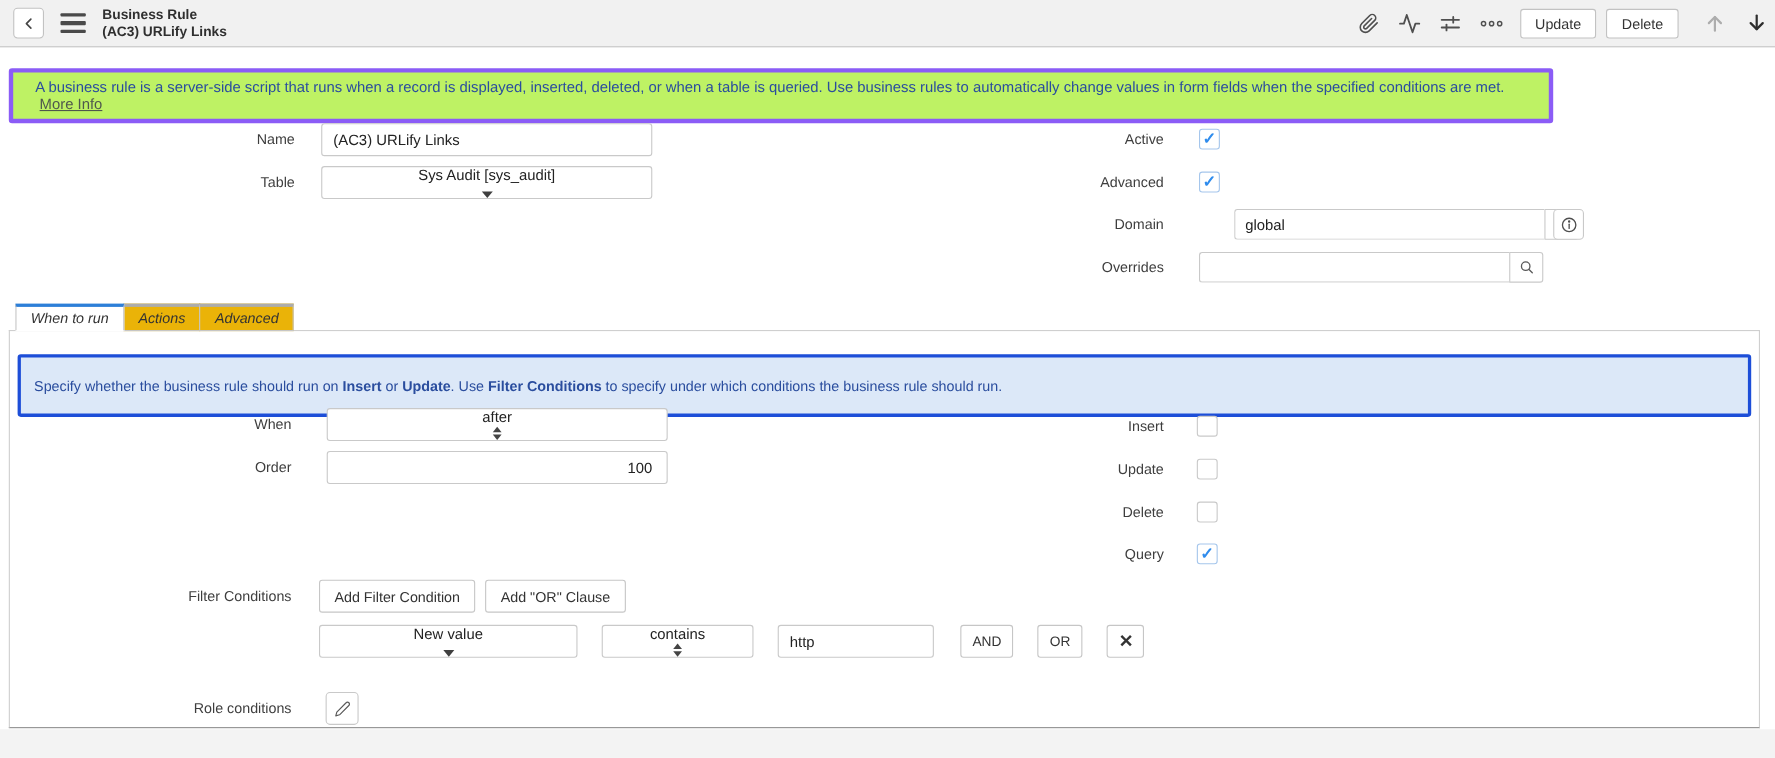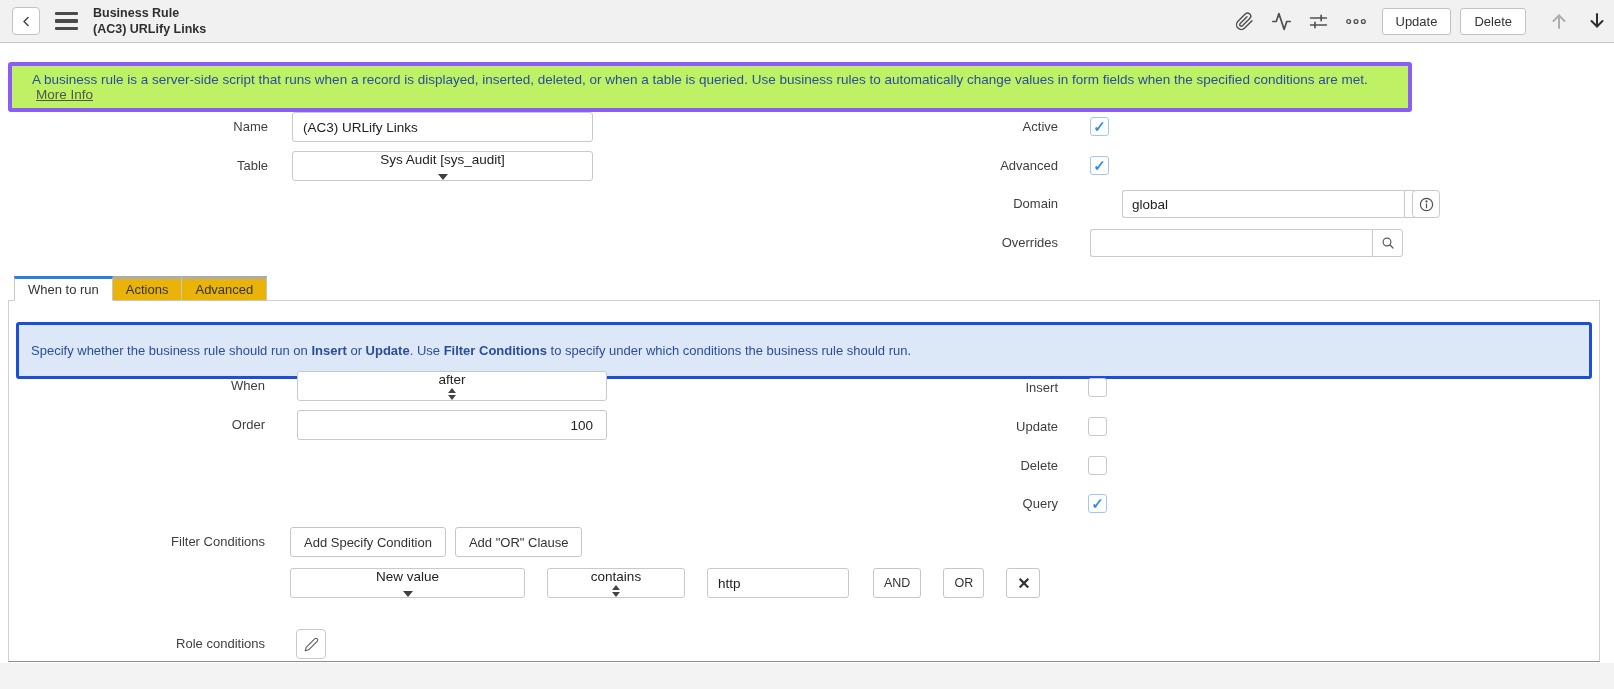--- a/index.html
+++ b/index.html
@@ -76,21 +76,21 @@
   .ref-search {
     width:31px; height:28px; background:#fff; border:1px solid #c9c9c9; border-radius:0 3px 3px 0;
     display:flex; align-items:center; justify-content:center; cursor:pointer;
   }
   .icon-btn {
     position:absolute; background:#fff; border:1px solid #c9c9c9; border-radius:4px;
     display:flex; align-items:center; justify-content:center; cursor:pointer;
   }
 
   
-  .tabs { position:absolute; left:14px; top:276px; display:flex; z-index:2; font-size:13px; }
+  .tabs { position:absolute; left:14px; top:276px; display:flex; z-index:2; font-size:13px;font-style:italic; }
   .tab {
     background:#eab308; border:1px solid #c6c6c6; border-top:3px solid #acacac;
     padding:3px 13px 2px; margin-right:-1px; color:#333; cursor:pointer; height:25px;
   }
   .tab.active { background:#fff; border-top:3px solid #2d7fd8; border-bottom:1px solid #fff; z-index:3; position:relative; }
   .panel {
     position:absolute; left:8px; top:300px; width:1592px; height:362px;
     background:#fff; border:1px solid #cfcfcf; border-bottom:1px solid #8d8d8d;
   }
   .page-bottom { position:absolute; left:0; top:663px; width:1614px; height:26px; background:#f3f3f3; }
@@ -268,21 +268,21 @@
     <span></span>
   </div>
 
 <div class="flabel" style="left:760px; top:494px; width:298px; line-height:19px;">Query</div>
 <div class="cb checked" style="left:1088px; top:494px;">
     <span>✓</span>
   </div>
 
 <div class="flabel" style="left:0; top:527px; width:265px; line-height:30px;">Filter Conditions</div>
 <div class="abs" style="left:290px; top:527px; display:flex; gap:9px;">
-  <button class="small-btn">Add Specify Condition</button>
+  <button class="small-btn">Add Filter Condition</button>
   <button class="small-btn">Add "OR" Clause</button>
 </div>
 
 <div class="cond-row">
   <div class="selbox" style="position:static; width:235px; height:30px;">
     <span>New value</span>
     <span class="caret-down"></span>
   </div>
   <div class="selbox" style="position:static; width:138px; height:30px;">
     <span>contains</span>

